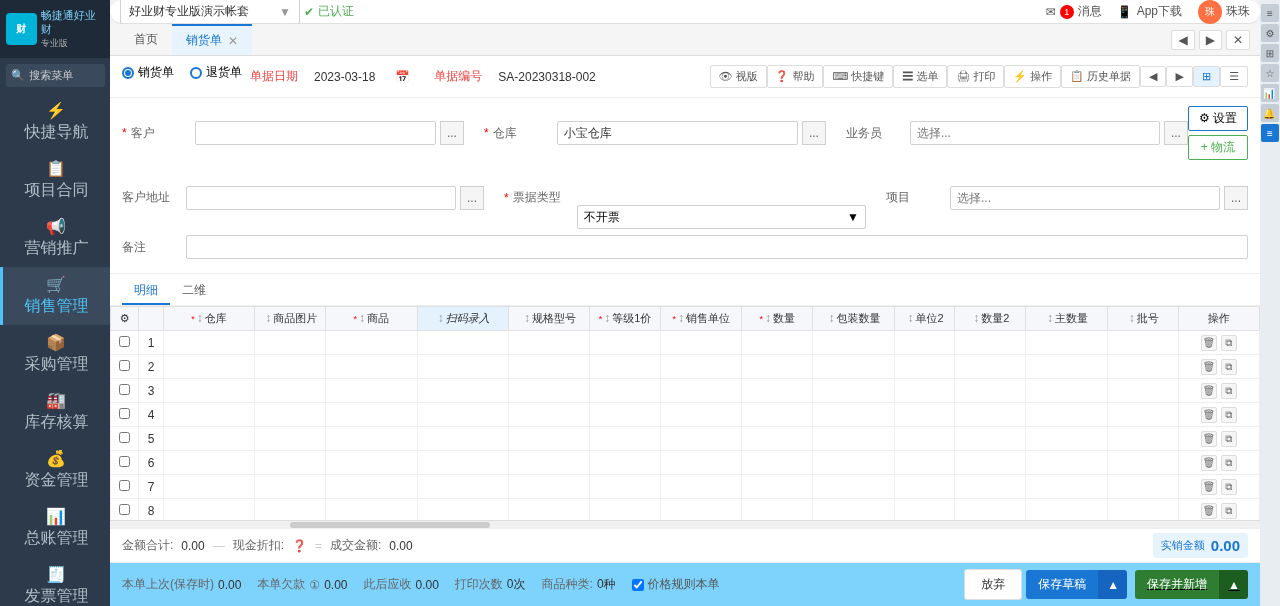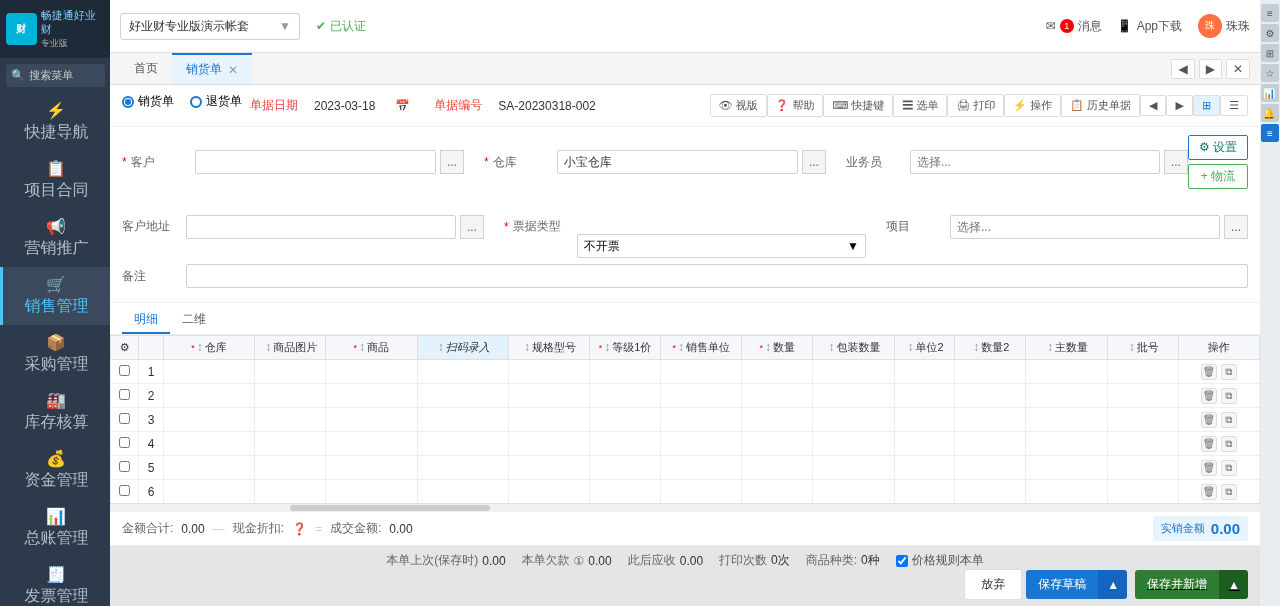--- a/index.html
+++ b/index.html
@@ -15,21 +15,21 @@
     .sidebar-search span { font-size: 11px; }
     .sidebar-item { width: 100%; padding: 8px 4px; display: flex; flex-direction: column; align-items: center; color: #b0bec5; cursor: pointer; border-left: 3px solid transparent; }
     .sidebar-item.active { background: #3a4a5c; color: #4fc3f7; border-left: 3px solid #4fc3f7; }
     .sidebar-item-icon { font-size: 16px; margin-bottom: 2px; }
     .sidebar-item-label { font-size: 16px; }
 
     
     .main { flex: 1; display: flex; flex-direction: column; height: 606px; overflow: hidden; }
 
     
-    .topbar { height: 53px; background: #fff; border-bottom: 1px solid #e0e0e0; display: flex; align-items: center; padding: 0 10px; gap: 16px; flex-shrink: 0; }
+    .topbar { height: 24px; background: #fff; border-bottom: 1px solid #e0e0e0; display: flex; align-items: center; padding: 0 10px; gap: 4px; flex-shrink: 0; border-radius: 17px; }
     .topbar-selector { display: flex; align-items: center; gap: 4px; padding: 4px 8px; border: 1px solid #d0d0d0; border-radius: 3px; color: #333; cursor: pointer; min-width: 180px; }
     .topbar-cert { display: flex; align-items: center; gap: 4px; color: #4caf50; font-size: 11px; }
     .topbar-right { margin-left: auto; display: flex; align-items: center; gap: 16px; }
     .topbar-right-item { display: flex; align-items: center; gap: 4px; cursor: pointer; color: #555; }
     .topbar-badge { background: red; color: white; border-radius: 50%; width: 14px; height: 14px; font-size: 9px; display: flex; align-items: center; justify-content: center; }
 
     
     .tabbar { height: 32px; background: #f5f5f5; border-bottom: 1px solid #ddd; display: flex; align-items: center; padding: 0 10px; gap: 0; flex-shrink: 0; }
     .tab { padding: 6px 14px; cursor: pointer; color: #555; border: none; background: transparent; font-size: 12px; }
     .tab.active { background: #e8f4fd; color: #1976d2; border-top: 2px solid #1976d2; }
@@ -56,21 +56,21 @@
     
     .form-fields { padding: 8px 12px; border-bottom: 1px solid #eee; flex-shrink: 0; }
     .fields-row { display: flex; align-items: center; gap: 0; margin-bottom: 6px; }
     .field-group { display: flex; align-items: center; flex: 1; gap: 4px; }
     .field-label { color: #666; min-width: 60px; white-space: nowrap; }
     .field-required { color: red; }
     .field-input { flex: 1; height: 24px; border: 1px solid #d0d0d0; border-radius: 2px; padding: 0 6px; font-size: 12px; color: #333; background: #fff; }
     .field-btn { padding: 2px 6px; border: 1px solid #d0d0d0; background: #f5f5f5; cursor: pointer; color: #666; height: 24px; }
     .actions-right { display: flex; flex-direction: column; gap: 4px; margin-left: auto; }
     .action-btn { padding: 3px 10px; border-radius: 2px; cursor: pointer; font-size: 12px; text-align: center; }
-    .action-btn-setting { border: 1px solid #1976d2; color: #0f766e; background: #fff; }
+    .action-btn-setting { border: 1px solid #1976d2; color: #000000; background: #fff; }
     .action-btn-add { border: 1px solid #4caf50; color: #4caf50; background: #fff; }
     .field-sep { width: 20px; flex-shrink: 0; }
     .field-select-styled { border: 1px solid #d0d0d0; border-radius: 2px; height: 24px; padding: 0 6px; background: #fff; flex: 1; font-size: 12px; display: flex; align-items: center; justify-content: space-between; cursor: pointer; margin-top: 39px; }
 
     
     .table-tabs { display: flex; align-items: center; padding: 4px 12px 0; border-bottom: 1px solid #eee; flex-shrink: 0; }
     .ttab { padding: 4px 12px; cursor: pointer; color: #555; border-bottom: 2px solid transparent; }
     .ttab.active { color: #1976d2; border-bottom: 2px solid #1976d2; }
 
     
@@ -88,21 +88,21 @@
     .subtotal-row td { background: #fff8e1; font-weight: 500; }
 
     
     .bottom-summary { padding: 4px 12px; border-top: 1px solid #eee; display: flex; align-items: center; gap: 8px; flex-shrink: 0; background: #fff; }
     .sum-label { color: #666; }
     .sum-val { color: #333; }
     .sum-sep { color: #ccc; }
     .sum-help { color: #999; cursor: pointer; }
 
     
-    .footer { padding: 6px 12px; border-top: 1px solid #eee; display: flex; align-items: center; background: #e5e5e5; flex-shrink: 0; flex-direction: column; }
+    .footer { padding: 6px 12px; border-top: 1px solid #eee; display: flex; align-items: center; background: #7dd3fc; flex-shrink: 0; }
     .footer-left { display: flex; align-items: center; gap: 16px; }
     .footer-info { color: #666; display: flex; align-items: center; gap: 4px; }
     .footer-info-val { color: #333; font-weight: 500; }
     .footer-right { margin-left: auto; display: flex; align-items: center; gap: 4px; }
     .footer-realamt { display: flex; align-items: center; gap: 6px; padding: 4px 8px; background: #e8f4fd; border-radius: 3px; }
     .footer-realamt-label { color: #1976d2; font-size: 11px; }
     .footer-realamt-val { color: #1976d2; font-size: 15px; font-weight: bold; }
     .btn-discard { padding: 6px 16px; border: 1px solid #ddd; background: #fff; border-radius: 3px; cursor: pointer; color: #333; }
     .btn-save-draft { padding: 6px 12px; background: #1976d2; color: white; border: none; border-radius: 3px 0 0 3px; cursor: pointer; display: flex; align-items: center; gap: 4px; }
     .btn-save-draft-arrow { padding: 6px 8px; background: #1565c0; color: white; border: none; border-radius: 0 3px 3px 0; cursor: pointer; border-left: 1px solid #1565c0; }

